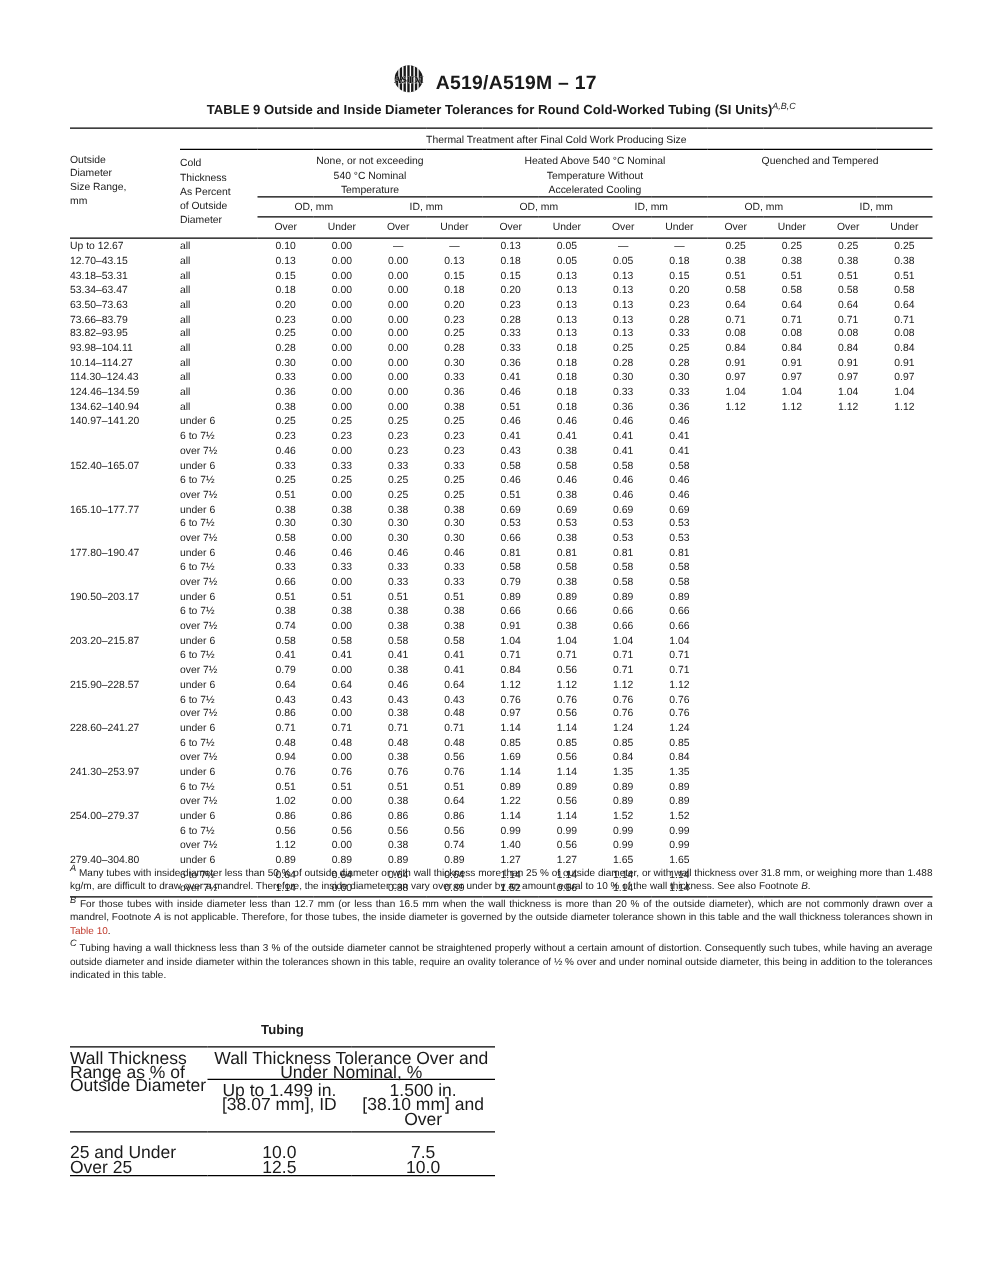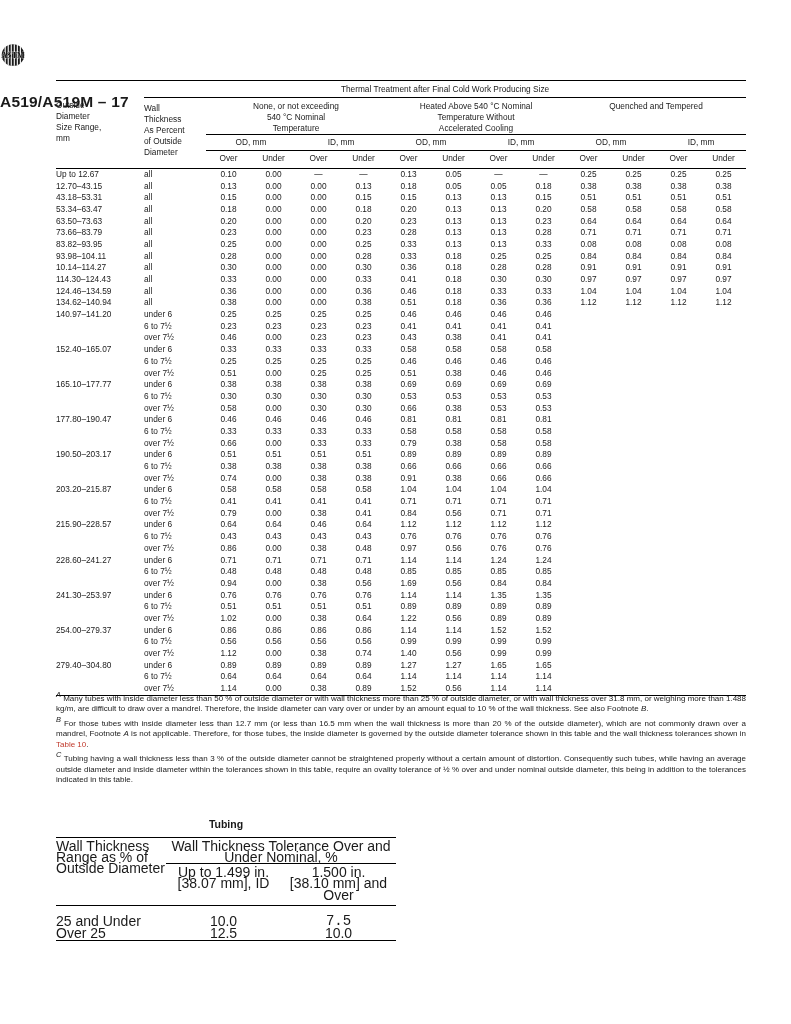--- a/index.html
+++ b/index.html
@@ -11,23 +11,22 @@
     font-family: "Liberation Sans", sans-serif;
     color: #1a1a1a;
     position: relative;
     overflow: hidden;
   }
   .page { position: relative; width: 791px; height: 1024px; }
 
   
   .masthead {
     position: absolute; top: 42px; left: 0; width: 791px;
-    display: flex; align-items: flex-start; justify-content: center;
+    display: flex; align-items: flex-end; justify-content: center;
     gap: 9px;
-    flex-direction: column;
   }
   .astm-logo { width: 26px; height: 26px; display: block; }
   .std-desig {
     font-size: 15.5px; font-weight: bold; letter-spacing: .2px;
     white-space: nowrap;
     margin-top: 16px;
   }
 
   
   .tbl-title {
@@ -110,20 +109,23 @@
       <ellipse cx="30" cy="30" rx="26" ry="25" fill="#1a1a1a"></ellipse>
       <g stroke="#ffffff" stroke-width="2.6" fill="none">
         <path d="M12 10 L12 50 M19 7 L19 53 M26 5 L26 55 M33 5 L33 55 M40 7 L40 53 M47 10 L47 50"></path>
       </g>
       <text x="30" y="37" font-family="Liberation Serif, serif" font-size="19" font-weight="bold" text-anchor="middle" fill="#1a1a1a" stroke="#ffffff" stroke-width="0.6" paint-order="stroke">ASTM</text>
     </svg>
     <div class="std-desig">A519/A519M – 17</div>
   </div>
 
   <div id="table9-block">
+    <div class="tbl-title">
+      <span>TABLE 9 Outside and Inside Diameter Tolerances for Round Cold-Worked Tubing (SI Units)</span><span class="sup">A,B,C</span>
+    </div>
 
     <table class="t9">
       <colgroup>
         <col class="stub-col">
           <col class="wall-col">
         <col class="num-col">
           <col class="num-col">
           <col class="num-col">
           <col class="num-col">
         <col class="num-col">
@@ -144,21 +146,21 @@
         </tr>
 
         <tr>
           <td rowspan="3" class="stubhead" style="padding-top:2px !important;">
             <div>Outside</div>
             <div>Diameter</div>
             <div>Size Range,</div>
             <div>mm</div>
           </td>
           <td rowspan="3" class="stubhead" style="border-top:0.8px solid #000; padding-top:5px !important;">
-            <div>Wall</div>
+            <div>Cold</div>
             <div>Thickness</div>
             <div>As Percent</div>
             <div>of Outside</div>
             <div>Diameter</div>
           </td>
 
           <td colspan="4" class="grp-head" style="border-top:0.8px solid #000;">
             <div>None, or not exceeding</div>
             <div>540 °C Nominal</div>
             <div>Temperature</div>
@@ -963,21 +965,21 @@
           <td class="sub-head" style="border-top:0.8px solid #000;">
             <div>1.500 in.</div>
             <div>[38.10 mm] and Over</div>
           </td>
         </tr>
       </thead>
       <tbody id="t10-body">
           <tr class="body-first">
             <td class="c-left" style="border-top: 1.6px solid rgb(0, 0, 0);">25 and Under</td>
             <td class="c-ctr" style="border-top: 1.6px solid rgb(0, 0, 0);">10.0</td>
-            <td class="c-ctr" style="border-top: 1.6px solid rgb(0, 0, 0); font-family: Liberation Mono, monospace;">7.5</td>
+            <td class="c-ctr" style="border-top: 1.6px solid rgb(0, 0, 0);">7.5</td>
           </tr>
           <tr>
             <td class="c-left">Over 25</td>
             <td class="c-ctr">12.5</td>
             <td class="c-ctr">10.0</td>
           </tr>
           <tr>
             <td colspan="3" style="border-top: 1.6px solid rgb(0, 0, 0); height: 4px;"></td>
           </tr>
         </tbody>

